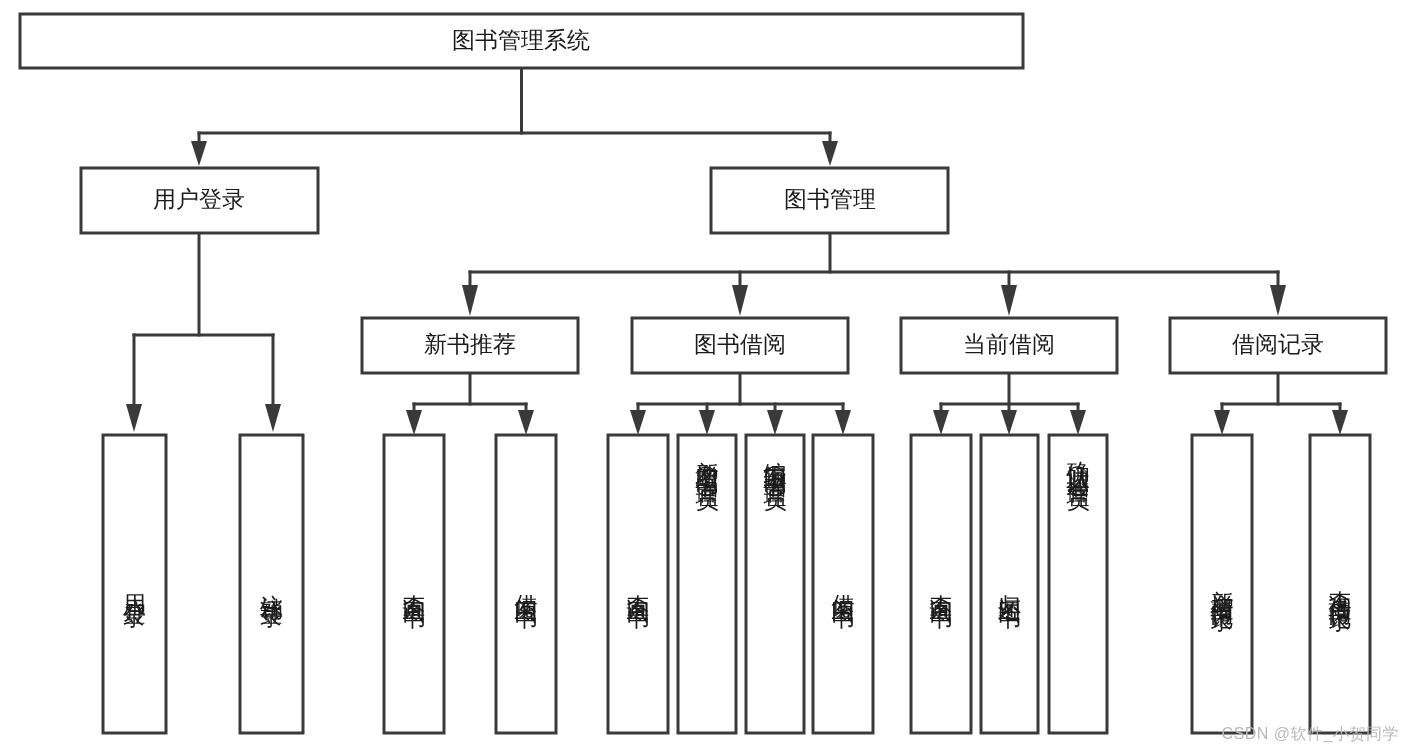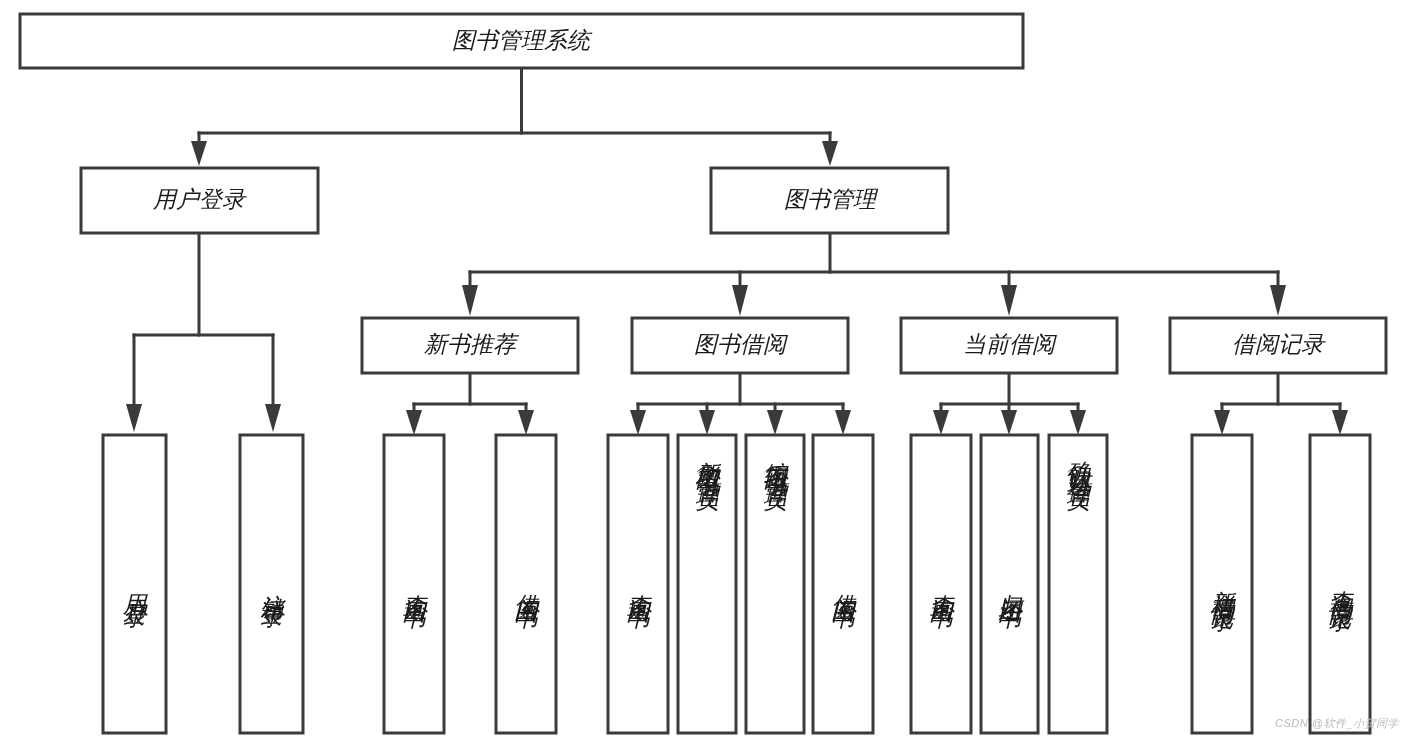--- a/index.html
+++ b/index.html
@@ -11,21 +11,20 @@
     width: 1405px;
     height: 747px;
     font-family: "Liberation Sans", "DejaVu Sans", sans-serif;
     overflow: hidden;
   }
   #diagram-root {
     position: relative;
     width: 1405px;
     height: 747px;
     background: #ffffff;
-    font-style: italic;
   }
   svg.diagram-canvas {
     position: absolute;
     left: 0;
     top: 0;
     width: 1405px;
     height: 747px;
     display: block;
   }
   .node-box {
@@ -65,23 +64,23 @@
     font-size: 23px;
     line-height: 1;
     letter-spacing: 4px;
     color: #1b1b1b;
     white-space: nowrap;
     text-align: center;
   }
   .watermark {
     position: absolute;
     right: 6px;
-    bottom: 16px;
-    font-family: "Liberation Sans", "DejaVu Sans", sans-serif;
-    font-size: 11px;
+    bottom: 2px;
+    font-family: "Liberation Sans", "DejaVu Sans", sans-serif;
+    font-size: 16px;
     color: #b9b9b9;
     letter-spacing: 0.5px;
     white-space: nowrap;
     user-select: none;
   }
 </style>
 </head>
 <body>
 
 <div id="diagram-root">

